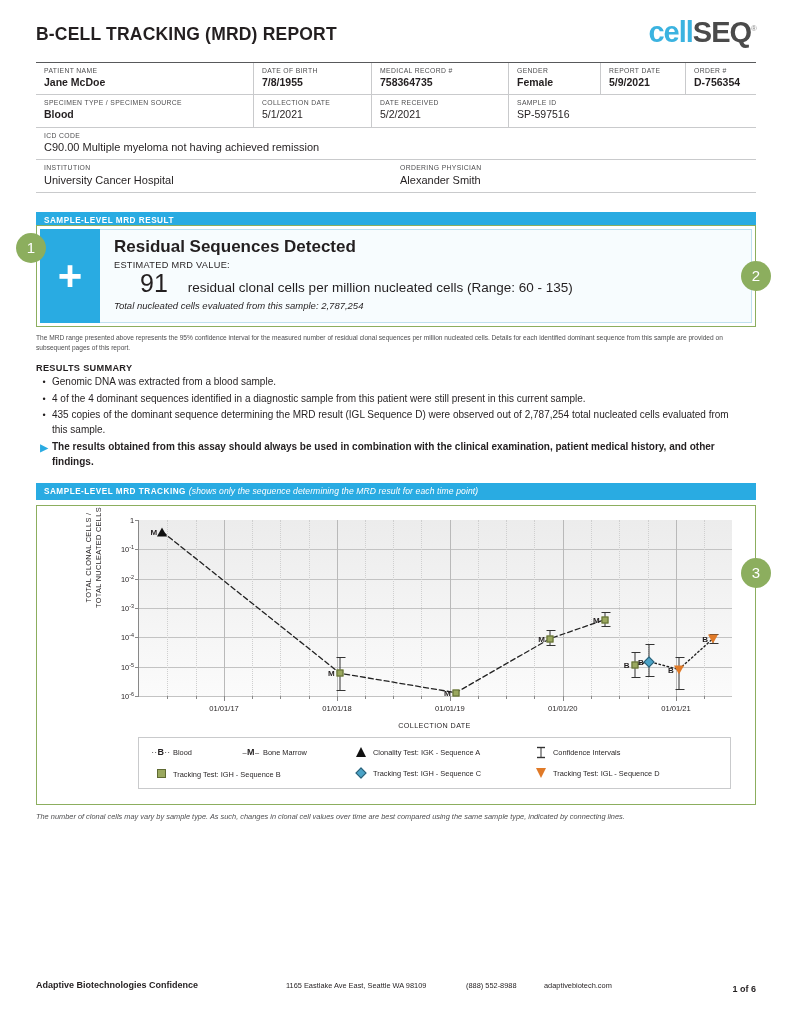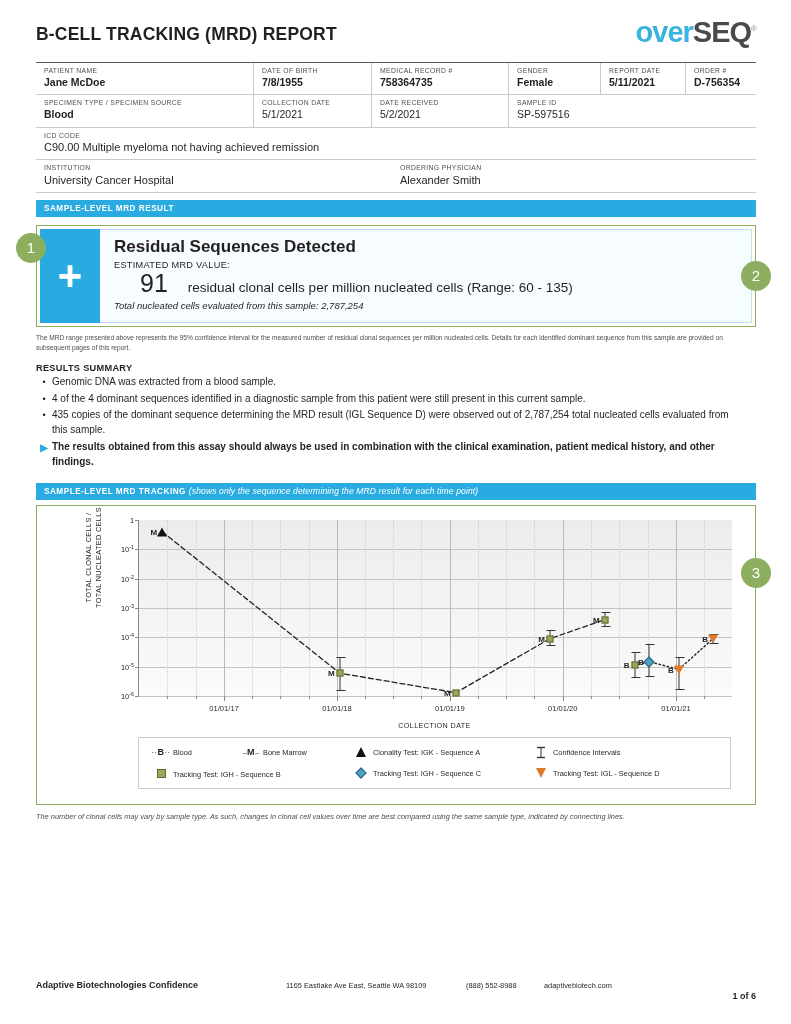--- a/index.html
+++ b/index.html
@@ -24,21 +24,21 @@
   .pcell:last-child{border-right:none;}
   .plabel{font-size:6.8px;letter-spacing:.35px;color:#4d4d4f;text-transform:uppercase;line-height:1.2;}
   .pval{font-size:10.5px;color:#231f20;margin-top:1px;line-height:1.25;}
   .pval.b{font-weight:bold;}
 
   
   .banner{position:absolute;left:36px;width:720px;height:17px;background:#29abe2;
           color:#fff;font-size:8.2px;font-weight:bold;letter-spacing:.5px;
           padding:0 0 0 8px;box-sizing:border-box;line-height:17px;}
   .banner .note{font-weight:normal;font-style:italic;letter-spacing:.1px;font-size:8.6px;}
-  #banner-result{top:200px;}
+  #banner-result{top:212px;}
   #banner-track{top:483px;}
 
   
   .resbox{position:absolute;left:36px;top:225px;width:720px;height:102px;
           border:1.5px solid #8cae5e;box-sizing:border-box;background:#fff;}
   .resbox-inner{position:absolute;left:3px;top:3px;width:712px;height:94px;display:flex;}
   .res-plus{width:60px;background:#29abe2;position:relative;flex:0 0 60px;}
   .res-plus .glyph{position:absolute;left:50%;top:50%;transform:translate(-50%,-50%);
       color:#fff;font-size:42px;font-weight:bold;line-height:1;}
   .res-body{flex:1;border:1px solid #bfe0ef;border-left:none;background:#f7fcfe;
@@ -113,31 +113,31 @@
   .leg-ic{width:24px;flex:0 0 24px;display:flex;align-items:center;justify-content:center;height:12px;}
   .chartnote{position:absolute;left:36px;top:812px;width:720px;font-size:7.4px;
              font-style:italic;color:#4d4d4f;line-height:1.4;}
 
   
   .footer{position:absolute;left:36px;top:980px;width:720px;height:14px;}
   .f-co{position:absolute;left:0;top:0;font-size:9px;font-weight:bold;}
   .f-addr{position:absolute;left:250px;top:1px;font-size:7.4px;color:#231f20;}
   .f-ph{position:absolute;left:430px;top:1px;font-size:7.4px;color:#231f20;}
   .f-web{position:absolute;left:508px;top:1px;font-size:7.4px;color:#231f20;}
-  .f-pg{position:absolute;right:0;top:11px;font-size:9px;font-weight:bold;}
+  .f-pg{position:absolute;right:0;top:4px;font-size:9px;font-weight:bold;}
 </style>
 </head>
 <body>
 
 <div class="page">
 
   <div class="hdr">
     <div class="hdr-title">B-CELL TRACKING (MRD) REPORT</div>
     <div class="logo">
-      <span class="c1">over</span><span class="c2">SEQ</span><span class="reg">®</span>
+      <span class="c1">cell</span><span class="c2">SEQ</span><span class="reg">®</span>
     </div>
   </div>
 
   <div class="ptbl">
     <div class="prow">
       <div class="pcell" style="width:218px">
         <div class="plabel">PATIENT NAME</div>
         <div class="pval b">Jane McDoe</div>
       </div>
       <div class="pcell" style="width:118px">
@@ -147,21 +147,21 @@
       <div class="pcell" style="width:137px">
         <div class="plabel">MEDICAL RECORD #</div>
         <div class="pval b">758364735</div>
       </div>
       <div class="pcell" style="width:92px">
         <div class="plabel">GENDER</div>
         <div class="pval b">Female</div>
       </div>
       <div class="pcell" style="width:85px">
         <div class="plabel">REPORT DATE</div>
-        <div class="pval b">5/11/2021</div>
+        <div class="pval b">5/9/2021</div>
       </div>
       <div class="pcell" style="width:70px">
         <div class="plabel">ORDER #</div>
         <div class="pval b">D-756354</div>
       </div>
     </div>
 
     <div class="prow">
       <div class="pcell" style="width:218px">
         <div class="plabel">SPECIMEN TYPE / SPECIMEN SOURCE</div>

